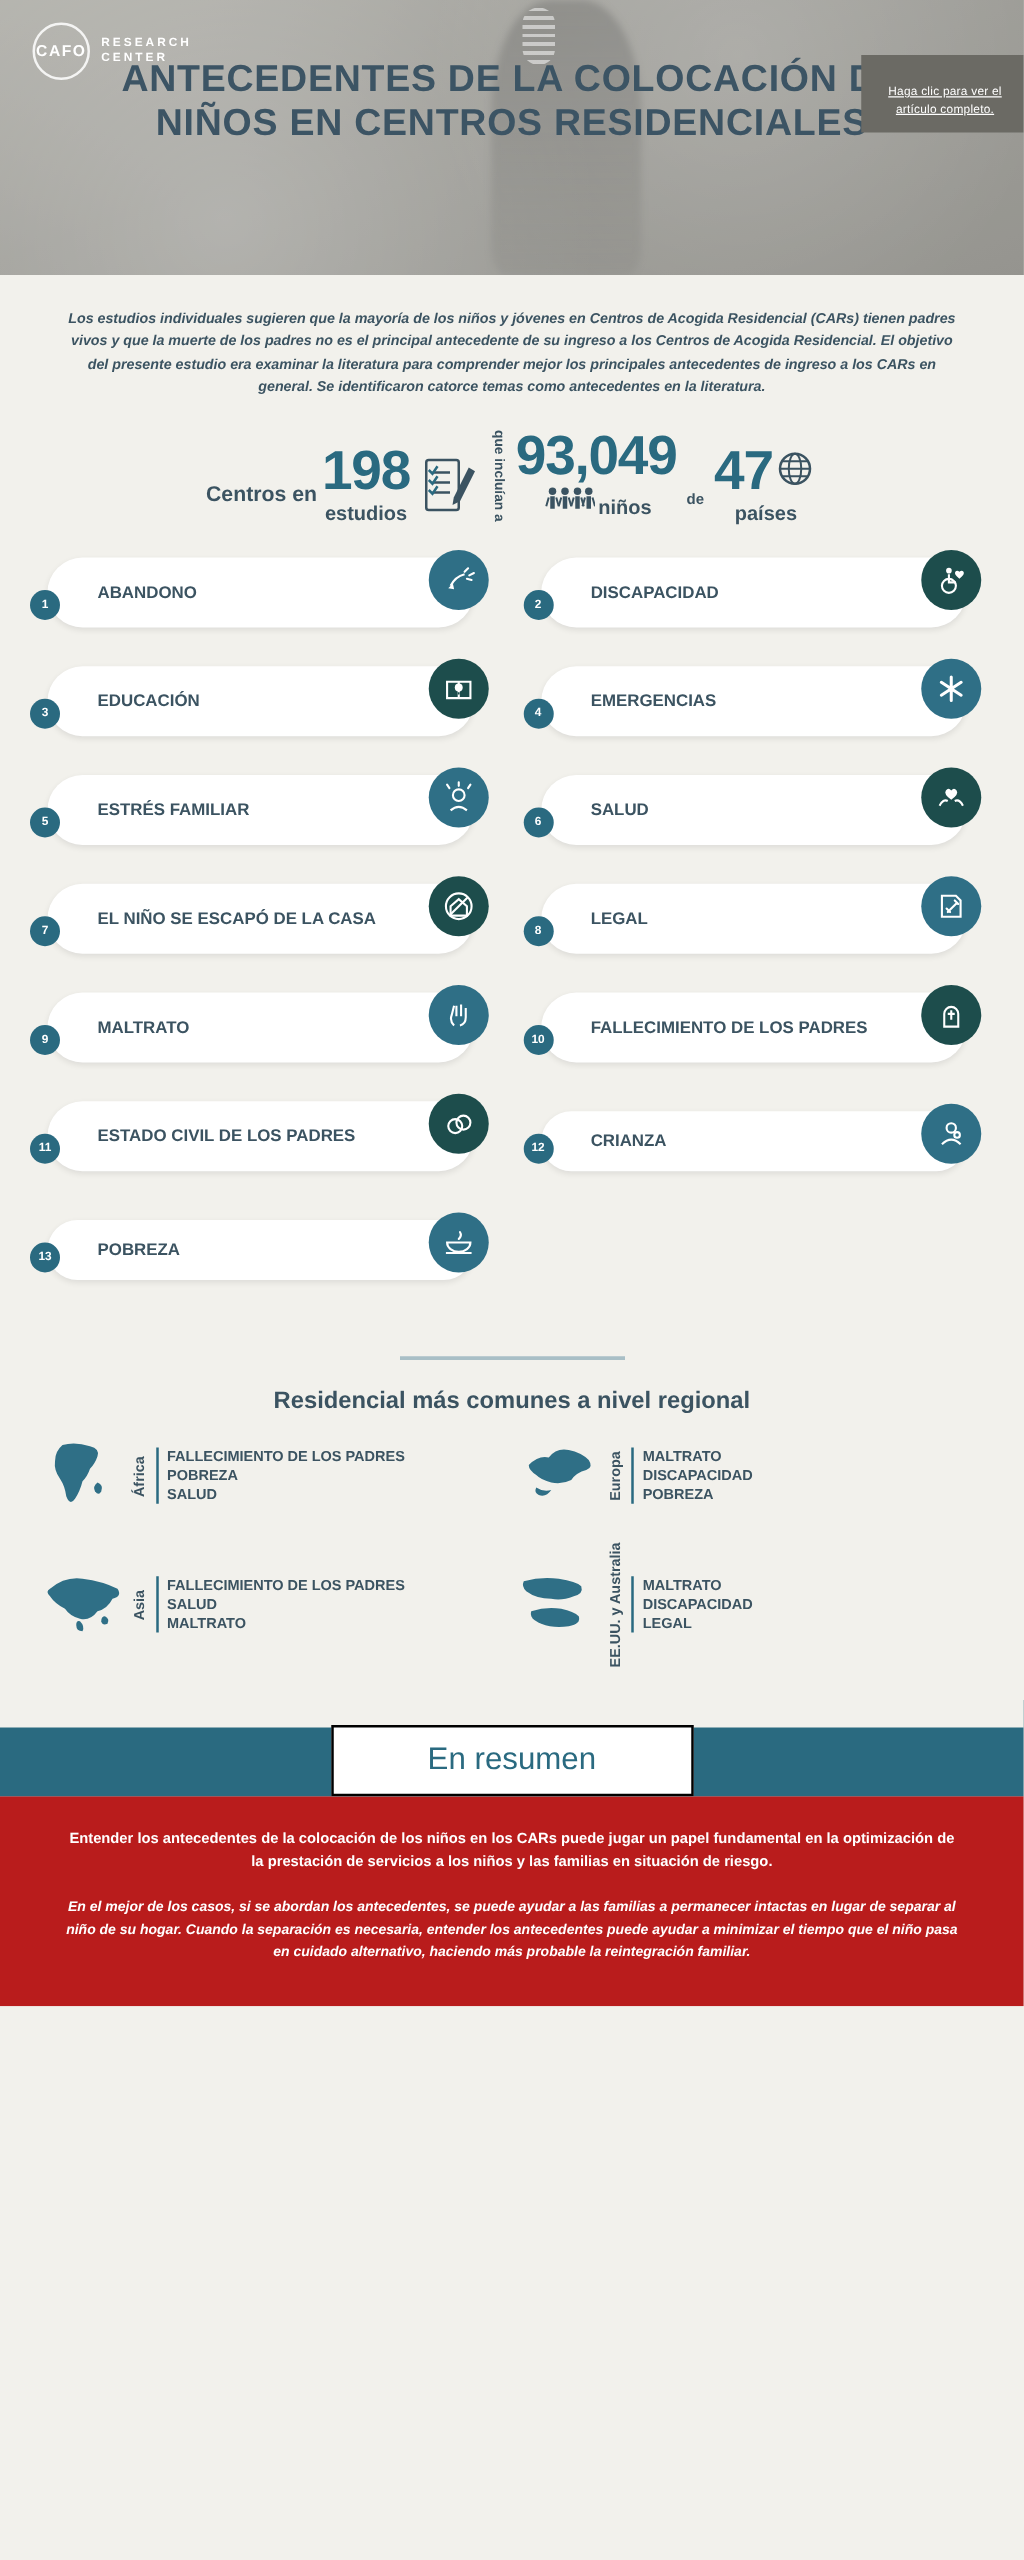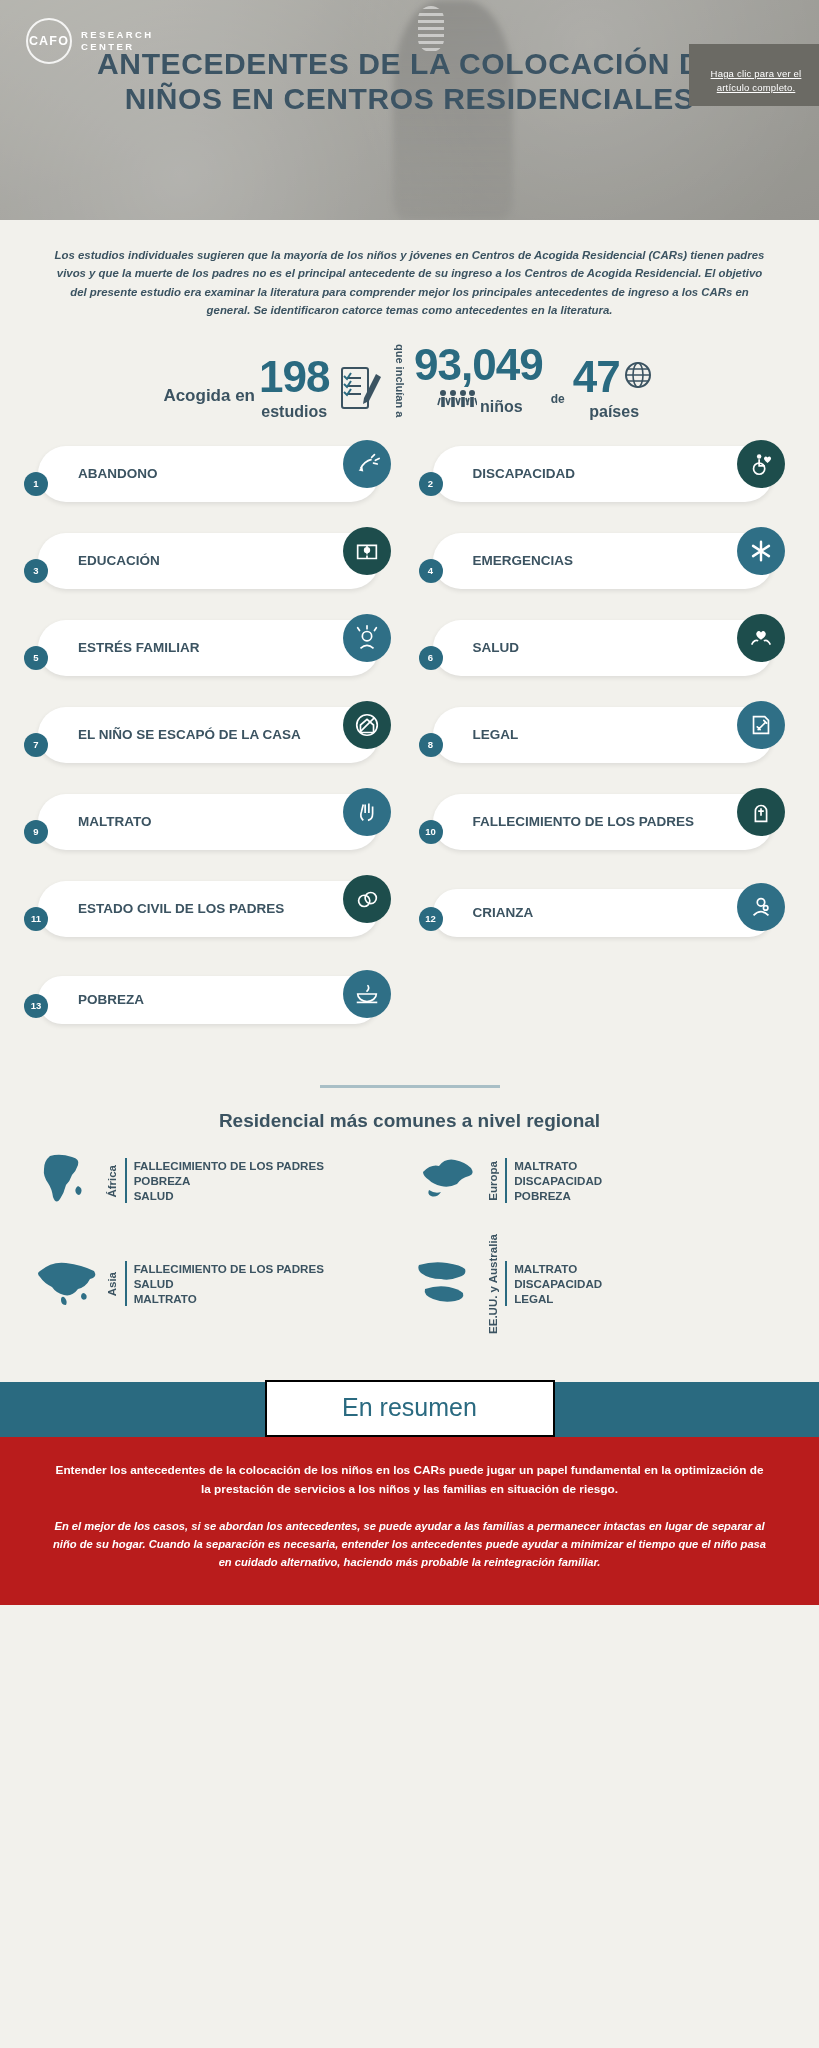--- a/index.html
+++ b/index.html
@@ -262,21 +262,21 @@
     <div class="hero-title">
       <h1>ANTECEDENTES DE LA COLOCACIÓN DE NIÑOS EN CENTROS RESIDENCIALES</h1>
     </div>
   </div>
 
   <div class="intro">
     <p>Los estudios individuales sugieren que la mayoría de los niños y jóvenes en Centros de Acogida Residencial (CARs) tienen padres vivos y que la muerte de los padres no es el principal antecedente de su ingreso a los Centros de Acogida Residencial. El objetivo del presente estudio era examinar la literatura para comprender mejor los principales antecedentes de ingreso a los CARs en general. Se identificaron catorce temas como antecedentes en la literatura.</p>
   </div>
 
   <div class="stats">
-    <div class="stat-label-lead">Acogida en</div>
+    <div class="stat-label-lead">Centros en</div>
 
     <div class="stat-col">
       <div class="big-num">198</div>
       <div class="sub-label">estudios</div>
     </div>
 
     <span class="icon-stat">
       <svg viewBox="0 0 46 52" width="46" height="52">
         <rect x="6" y="4" width="26" height="40" rx="2" fill="none" stroke="#3b5361" stroke-width="2"></rect>
         <path d="M11 14 h14 M11 22 h14 M11 30 h14" stroke="#3b5361" stroke-width="2"></path>

